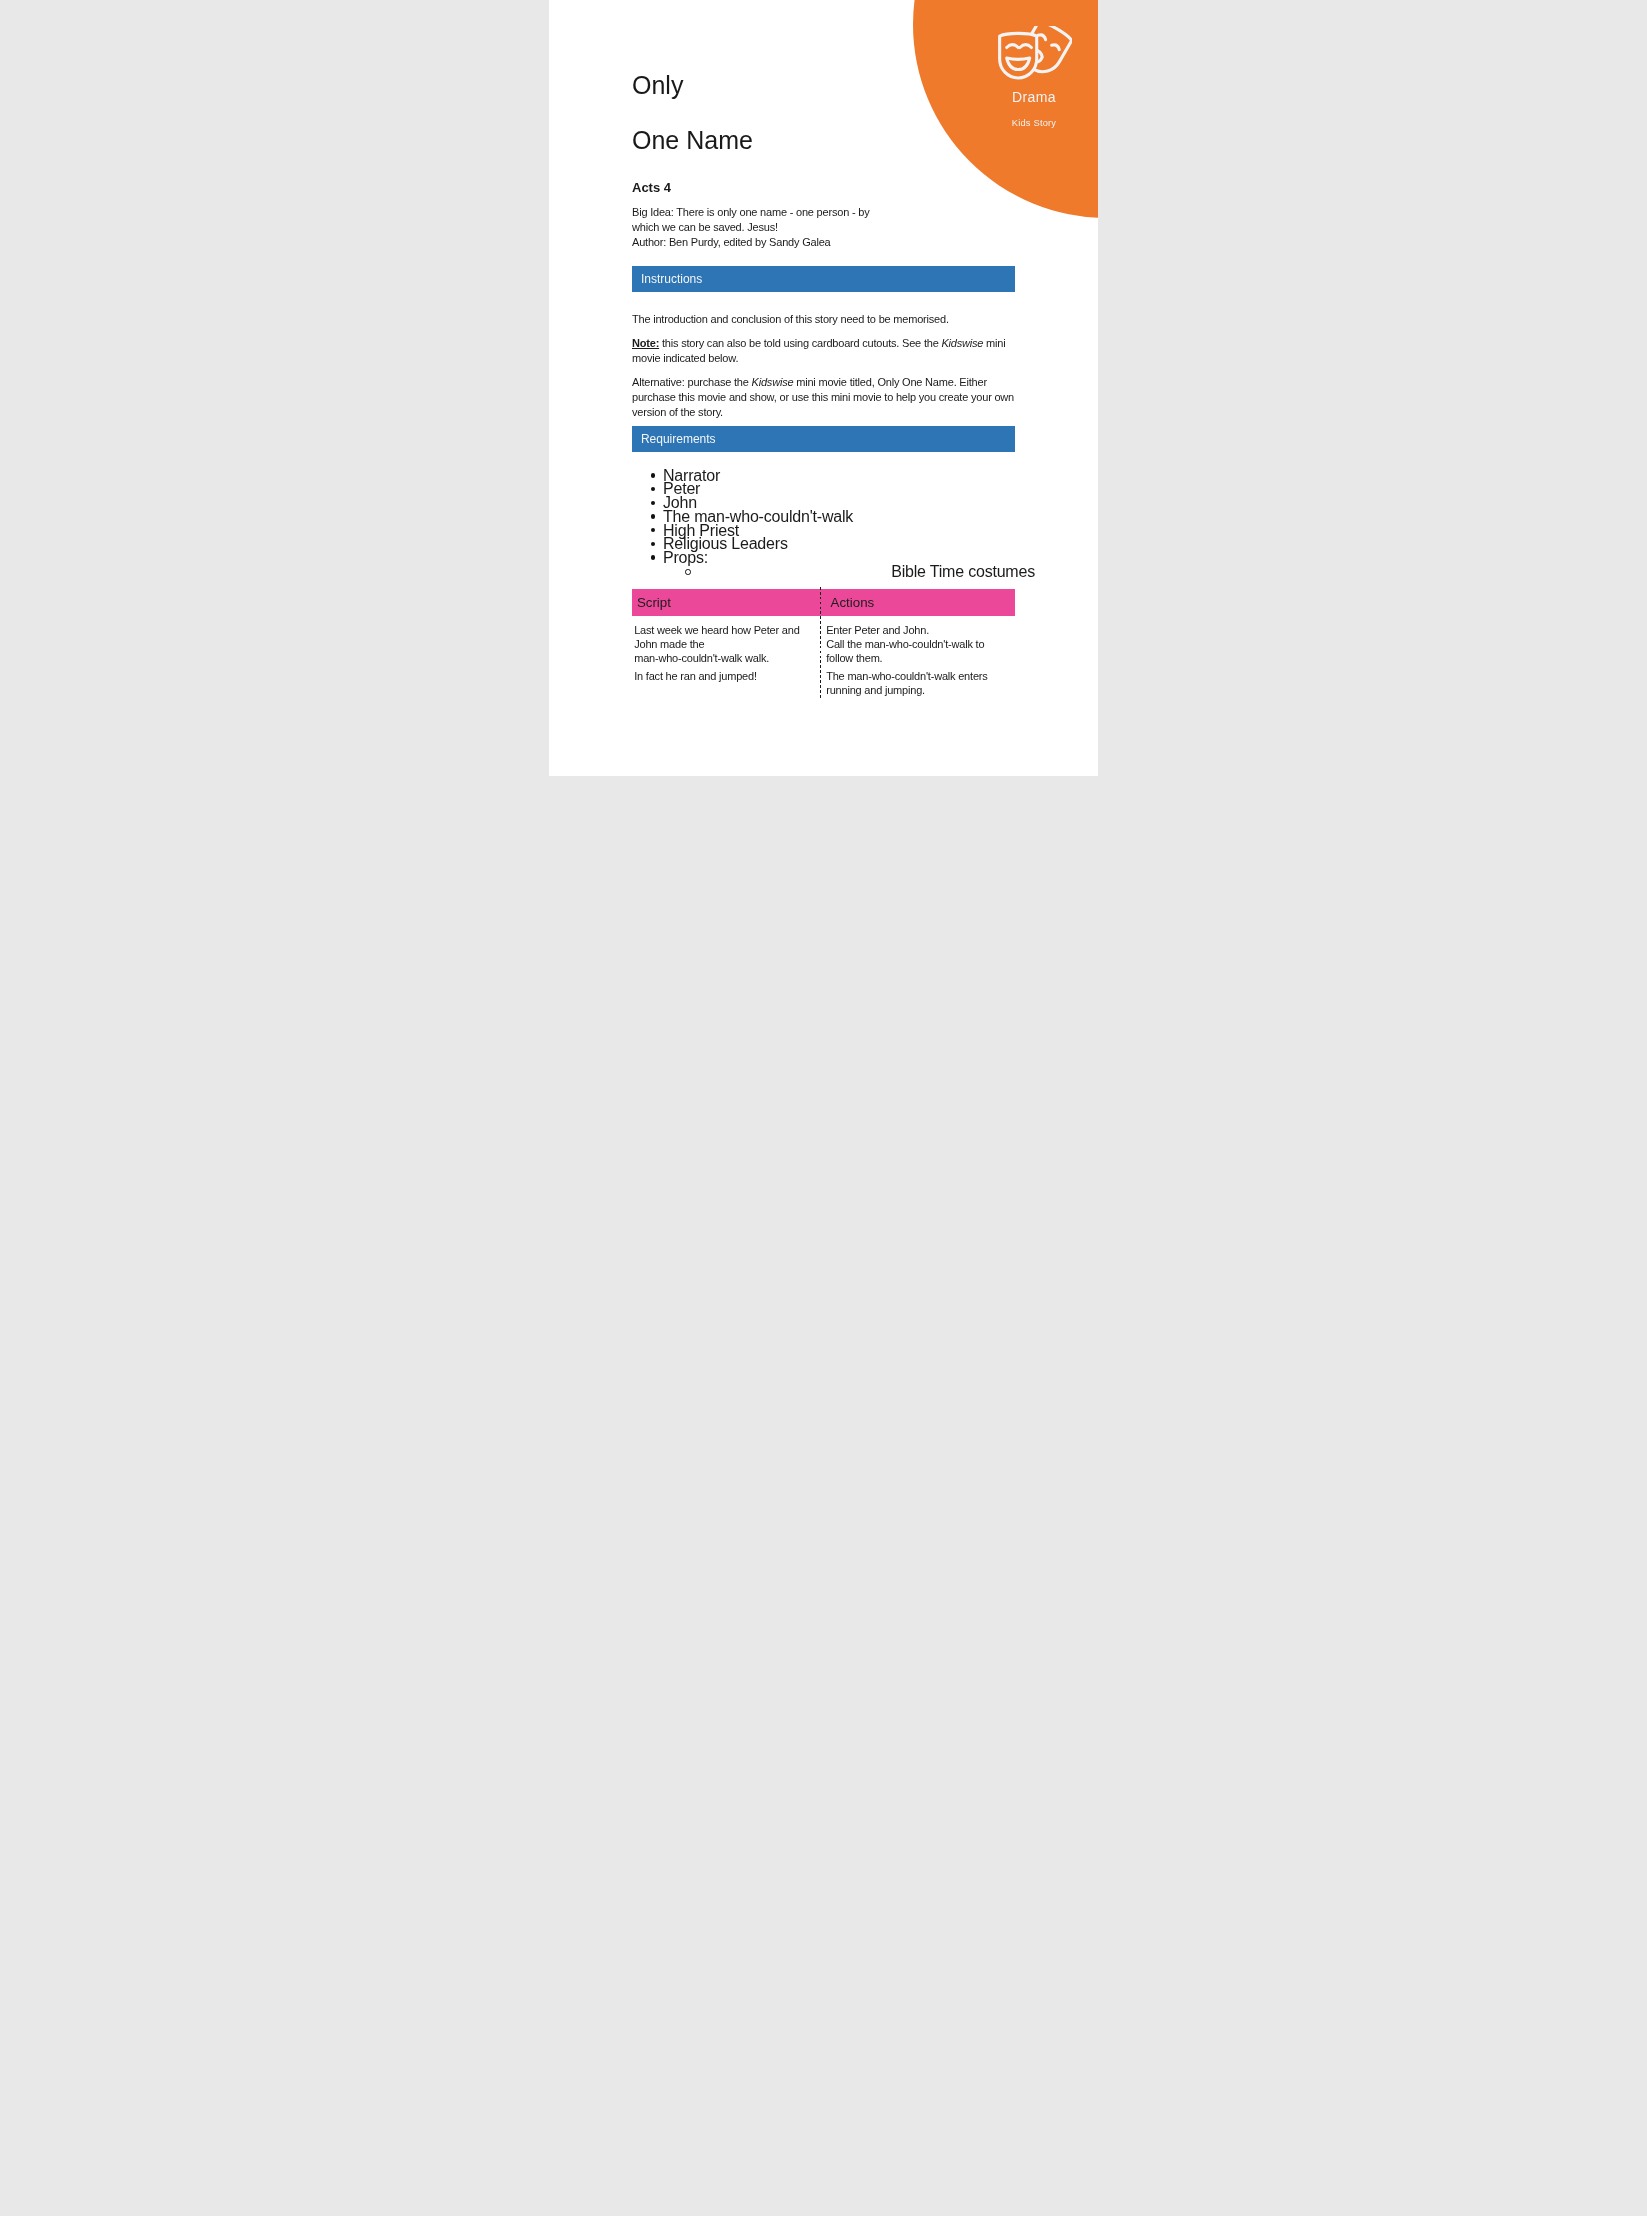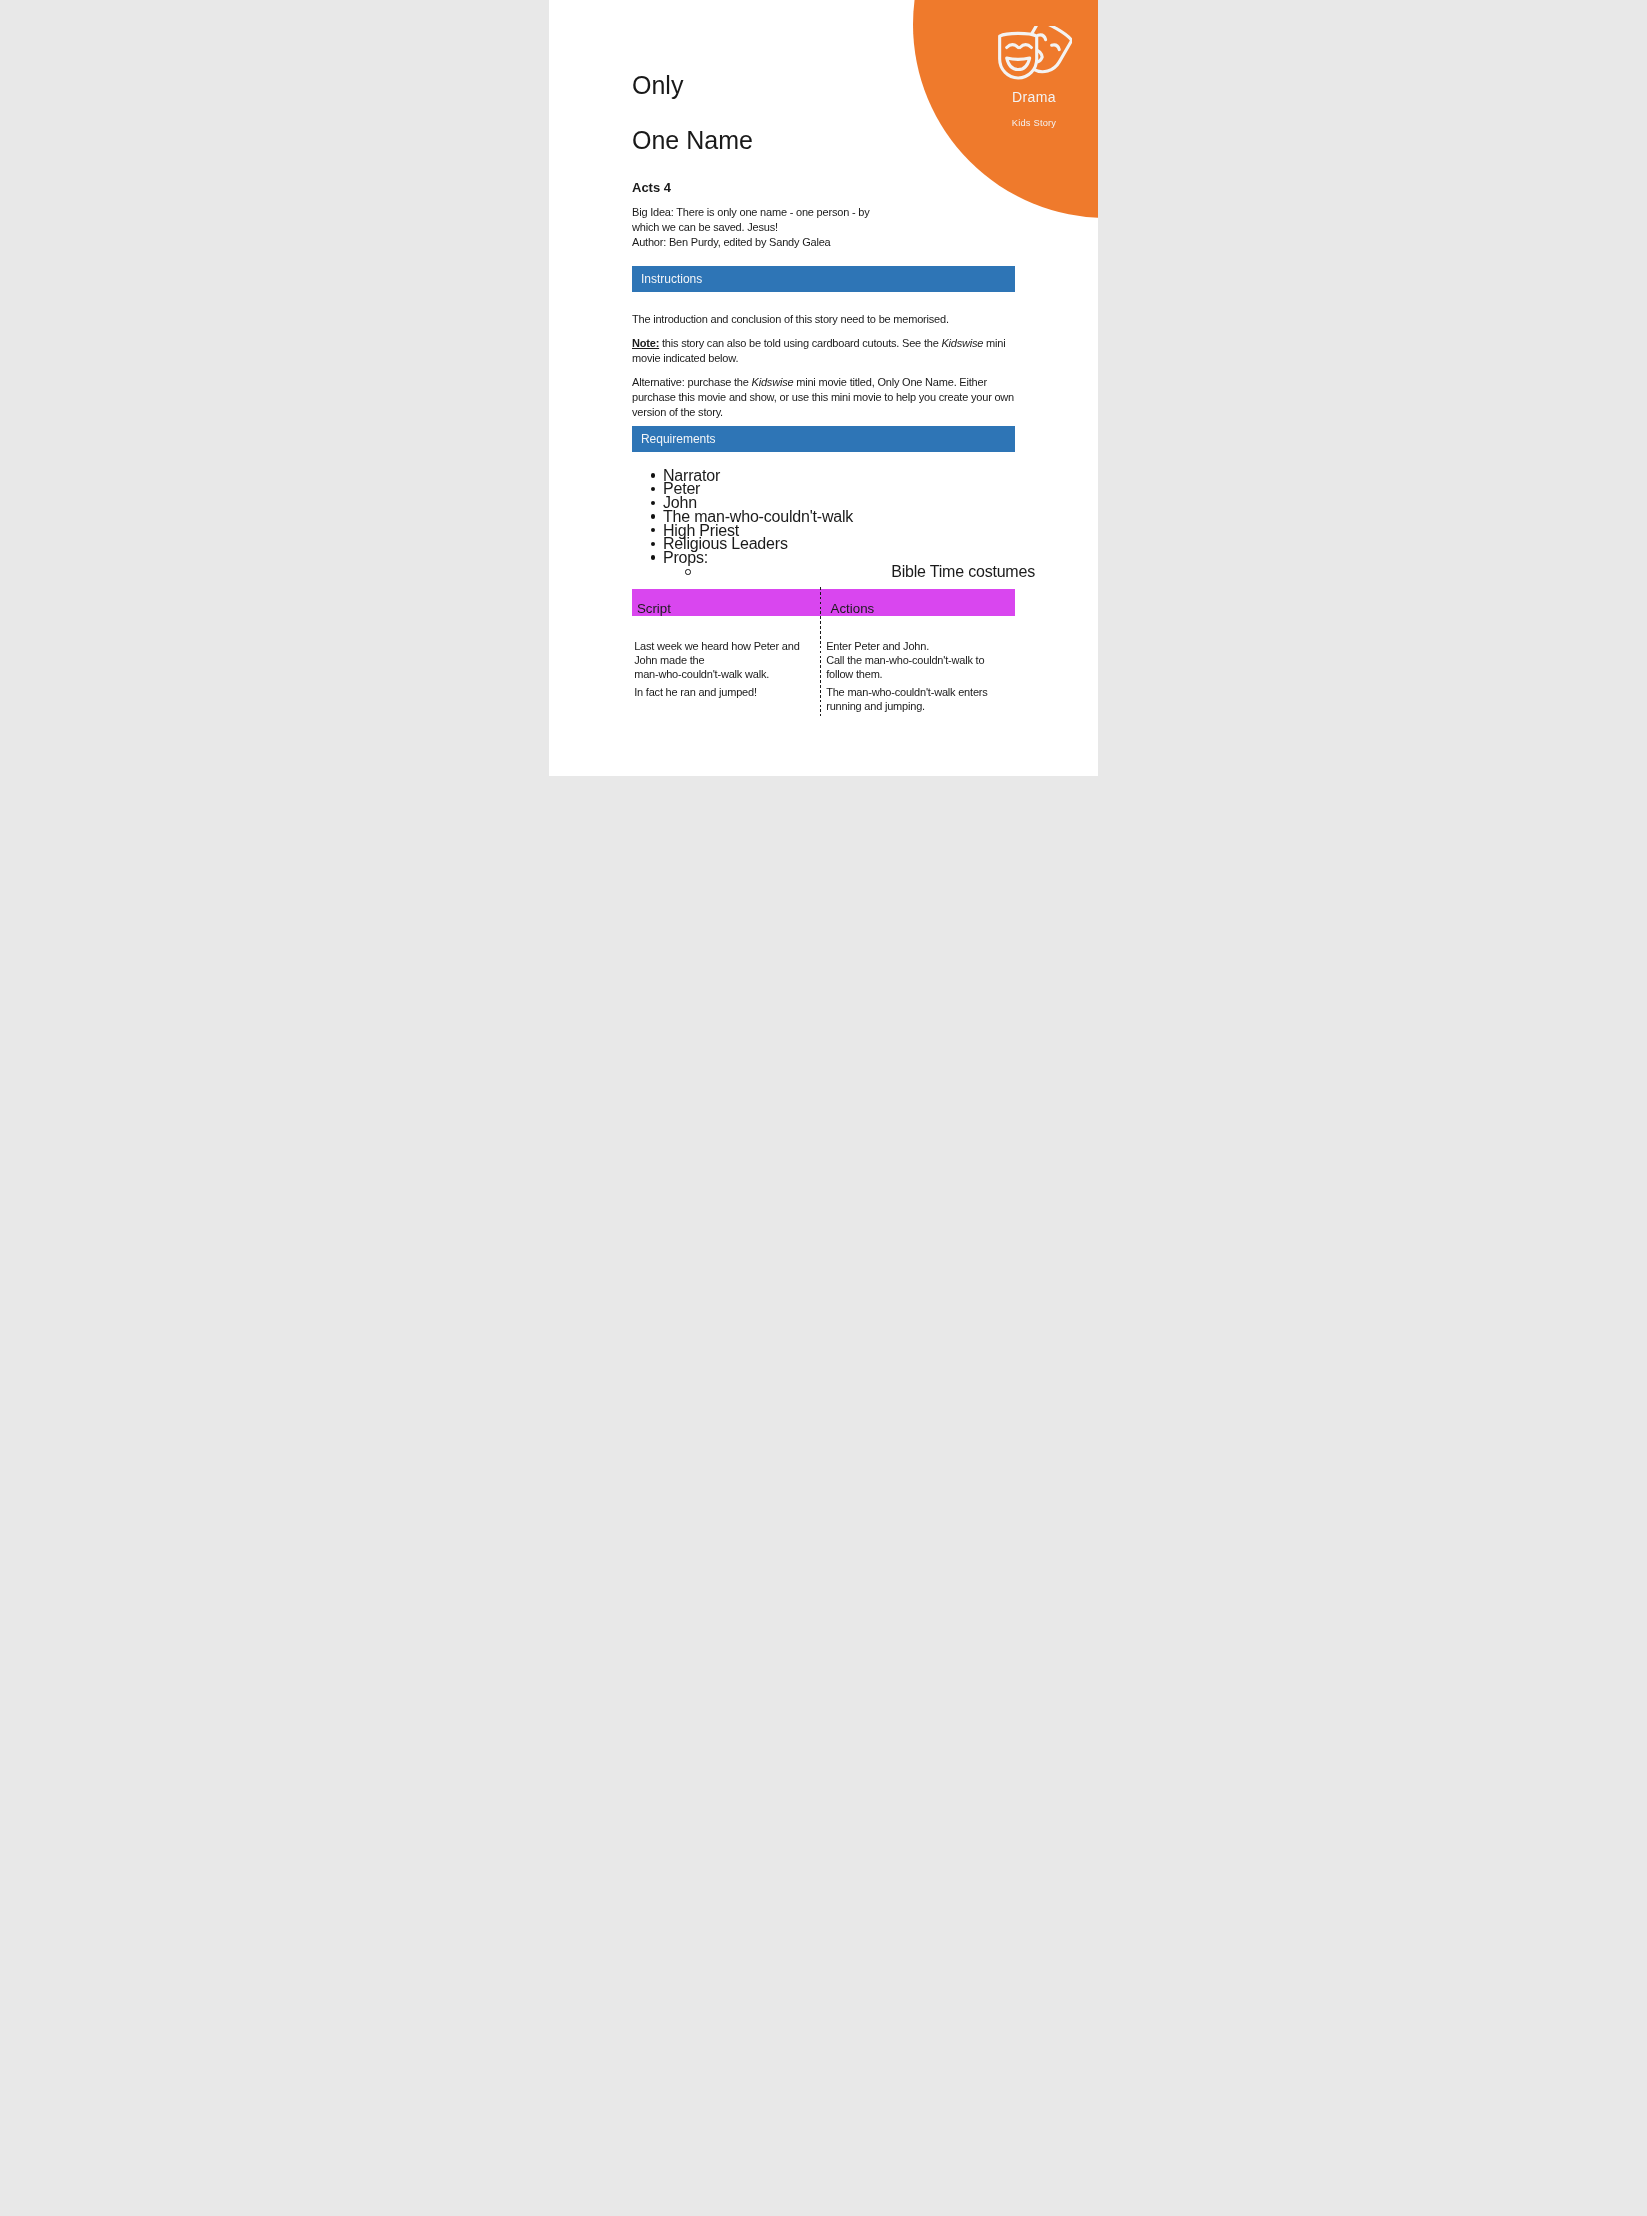--- a/index.html
+++ b/index.html
@@ -91,31 +91,31 @@
   }
 
   .tbl{
     position:relative;
     margin-top:10.6px;
     width:383px;
     display:grid;
     grid-template-columns:188px 195px;
   }
   .t-head{
-    background:#d946ef;
+    background:#ec4899;
     height:27.5px;
-    display:flex;align-items:flex-end;
+    display:flex;align-items:center;
     font-size:13.3px;color:#1c1c1c;
     box-sizing:border-box;
   }
   .t-head.left{padding-left:4.9px;}
   .t-head.right{padding-left:10.6px;}
   .t-cell{
     box-sizing:border-box;
-    padding-top:23px;
+    padding-top:7px;
     min-height:74px;
     font-size:11px;line-height:14px;letter-spacing:-0.2px;
   }
   .t-cell.left{padding-left:2.2px;padding-right:6.2px;}
   .t-cell.right{padding-left:6.2px;padding-right:1.8px;}
   .t-cell p{margin:0 0 3.5px;}
   .t-divider{
     position:absolute;
     left:188px;top:-2.2px;
     width:1.3px;height:calc(100% + 2.2px);

